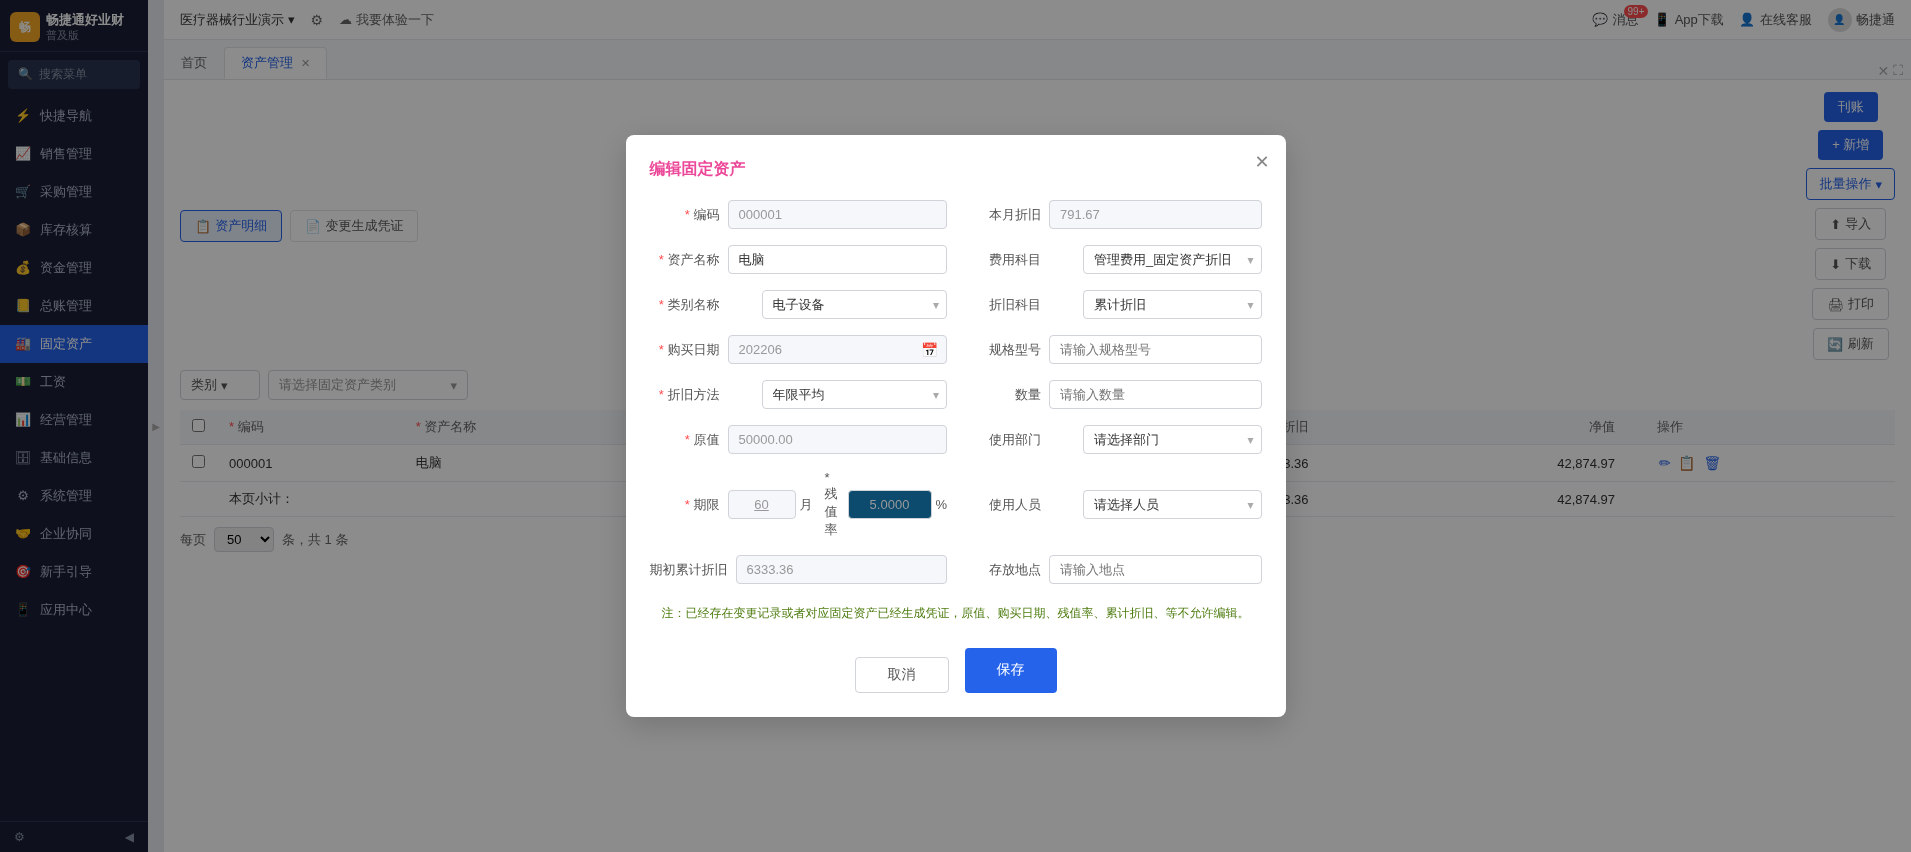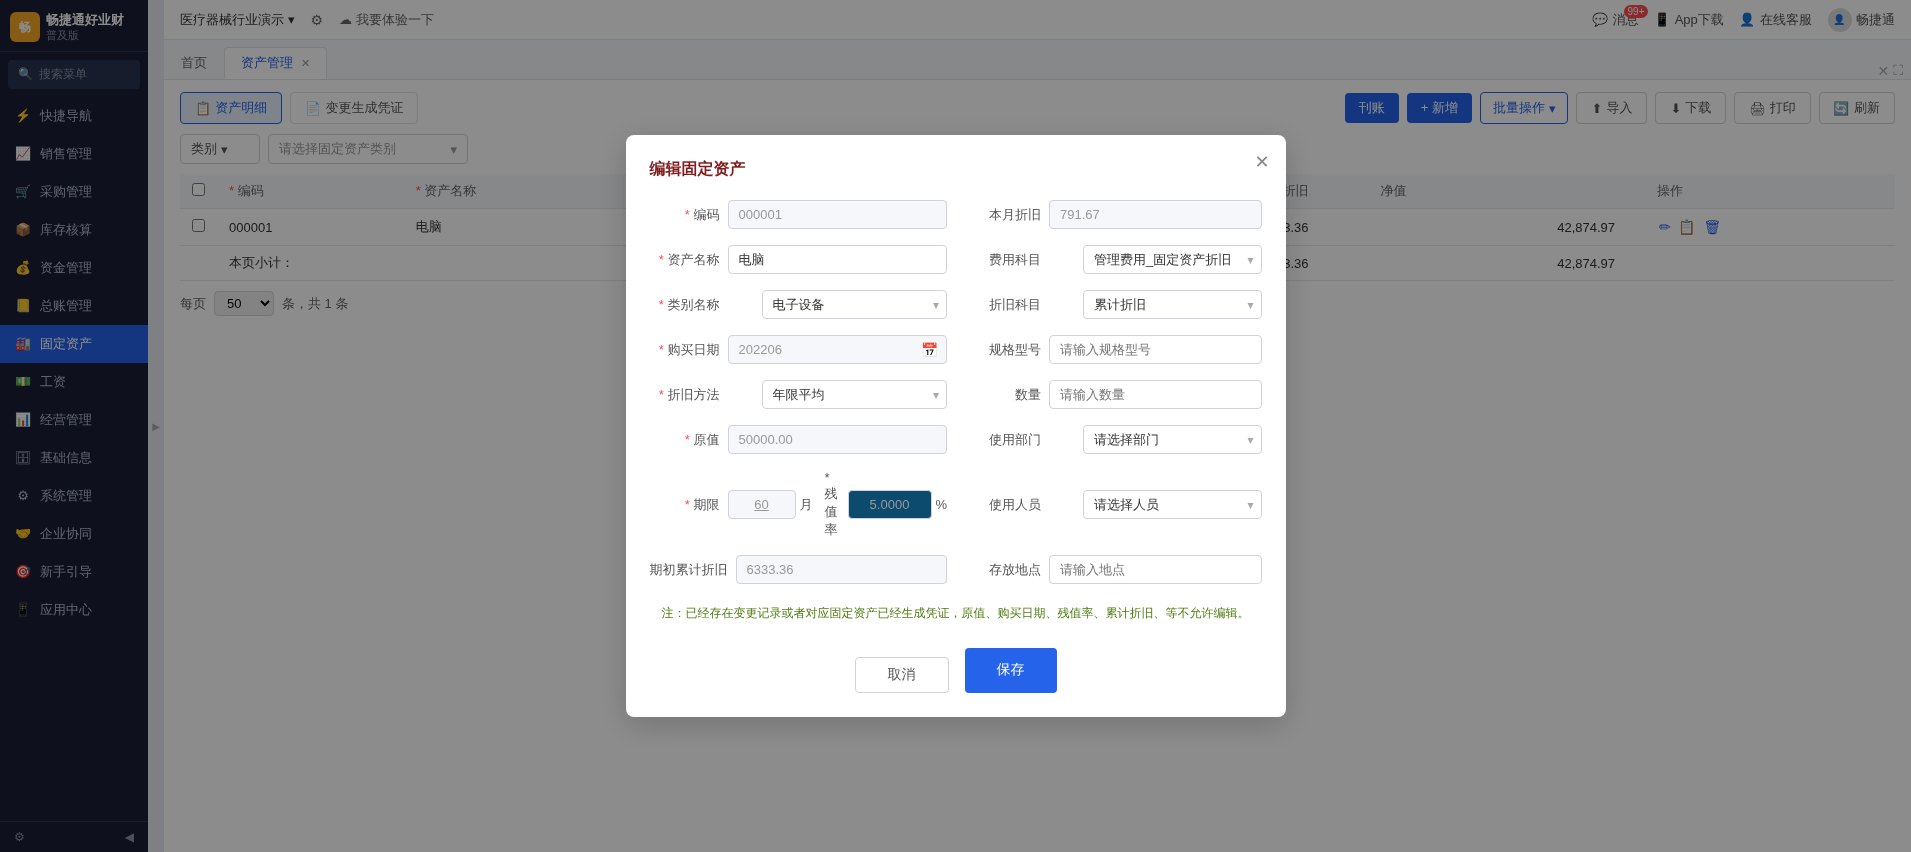--- a/index.html
+++ b/index.html
@@ -99,21 +99,21 @@
     
     .page-toolbar {
       display: flex; align-items: center; gap: 8px; margin-bottom: 10px;
     }
     .toolbar-tab-btn {
       padding: 6px 14px; border: 1px solid #e0e3e8; background: #fff;
       border-radius: 4px; font-size: 13px; cursor: pointer; color: #555;
       display: flex; align-items: center; gap: 4px;
     }
     .toolbar-tab-btn.active { background: #e8f0fe; border-color: #2563eb; color: #2563eb; }
-    .toolbar-right { margin-left: auto; display: flex; align-items: center; gap: 8px; }
+    .toolbar-right { margin-left: auto; display: flex; align-items: center; gap: 8px; flex-direction: column; }
     .btn-primary { background: #2563eb; color: #fff; border: none; border-radius: 4px; padding: 6px 14px; font-size: 13px; cursor: pointer; }
     .btn-outline { background: #fff; color: #555; border: 1px solid #d0d3da; border-radius: 4px; padding: 6px 14px; font-size: 13px; cursor: pointer; display: flex; align-items: center; gap: 4px; }
     .btn-batch { background: #fff; color: #2563eb; border: 1px solid #2563eb; border-radius: 4px; padding: 6px 12px; font-size: 13px; cursor: pointer; display: flex; align-items: center; gap: 4px; }
 
     
     .filter-row { display: flex; align-items: center; gap: 8px; margin-bottom: 10px; }
     .filter-select { padding: 5px 10px; border: 1px solid #d0d3da; border-radius: 4px; font-size: 13px; color: #555; background: #fff; cursor: pointer; display: flex; align-items: center; gap: 4px; min-width: 80px; }
     .filter-input { padding: 5px 10px; border: 1px solid #d0d3da; border-radius: 4px; font-size: 13px; color: #999; background: #fff; min-width: 200px; display: flex; align-items: center; gap: 4px; }
 
     
@@ -131,21 +131,21 @@
     .modal-overlay {
       position: fixed; top: 0; left: 0; right: 0; bottom: 0;
       background: rgba(0,0,0,0.45); z-index: 1000;
       display: flex; align-items: center; justify-content: center;
     }
     .modal {
       background: #fff; border-radius: 8px;
       width: 660px; padding: 24px;
       position: relative; box-shadow: 0 8px 32px rgba(0,0,0,0.18);
     }
-    .modal-title { font-size: 16px; font-weight: bold; color: #7f1d1d; margin-bottom: 20px; }
+    .modal-title { font-size: 16px; font-weight: bold; color: #ec4899; margin-bottom: 20px; }
     .modal-close {
       position: absolute; top: 16px; right: 16px;
       background: none; border: none; font-size: 18px; cursor: pointer; color: #888;
     }
     .modal-form { display: grid; grid-template-columns: 1fr 1fr; gap: 16px 24px; }
     .form-group { display: flex; align-items: center; gap: 8px; }
     .form-label { font-size: 13px; color: #555; white-space: nowrap; min-width: 70px; text-align: right; }
     .form-label .req { color: #ff4d4f; }
     .form-input {
       flex: 1; padding: 6px 10px; border: 1px solid #d0d3da;
@@ -362,21 +362,21 @@
             </th>
             <th>
               <span class="required-star">*</span> <span>资产名称</span>
             </th>
             <th>
               <span class="required-star">*</span> <span>类别</span>
             </th>
             <th style="text-align:right; padding-right:60px;">
               <span>2023.03</span> <span>切累计折旧</span>
             </th>
-            <th style="padding-right:30px;">
+            <th style="text-align:right; padding-right:30px;">
               <span>净值</span>
             </th>
             <th>操作</th>
           </tr>
         </thead>
         <tbody>
           <tr>
             <td class="checkbox-col">
               <input type="checkbox" style="">
             </td>

